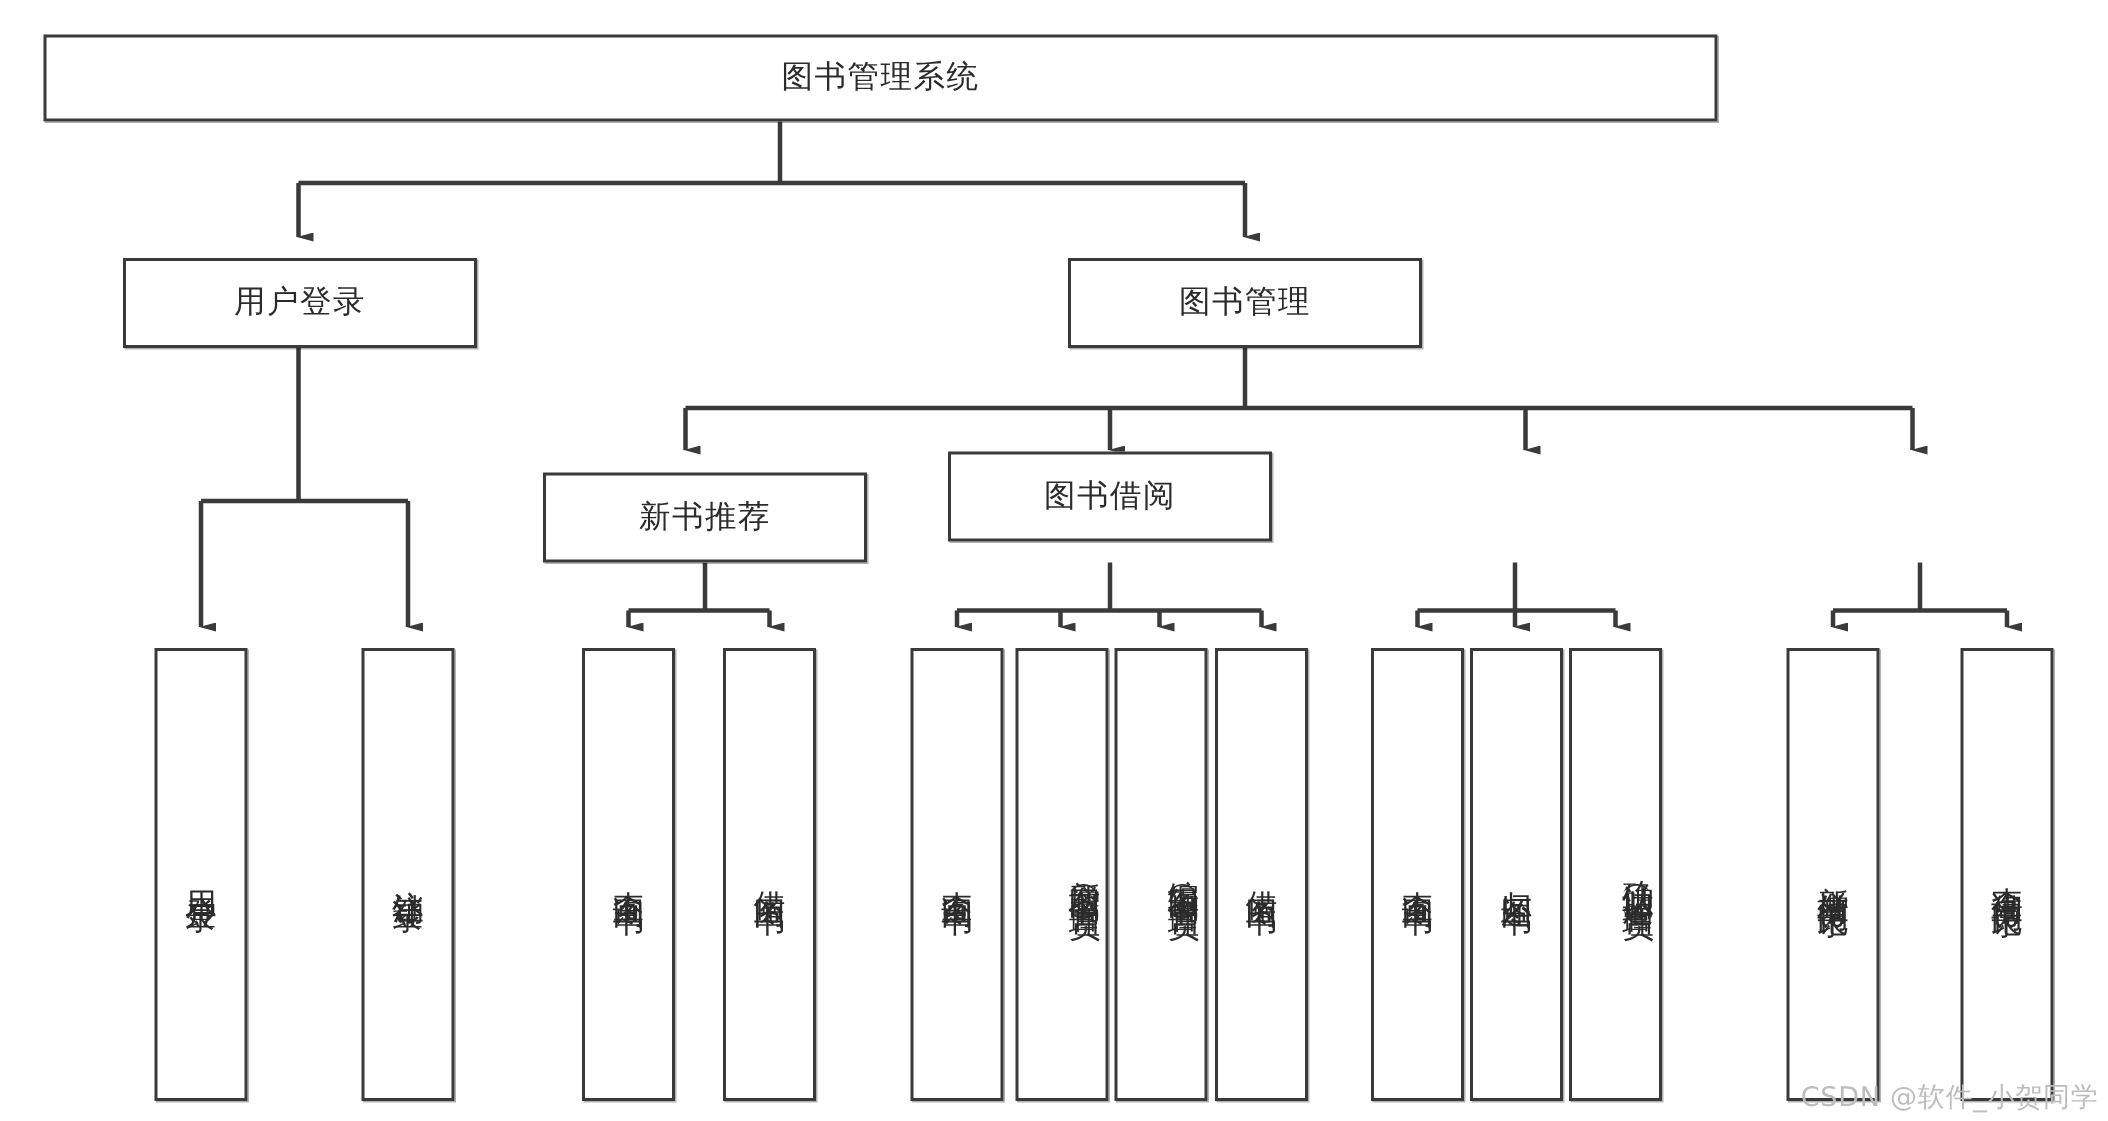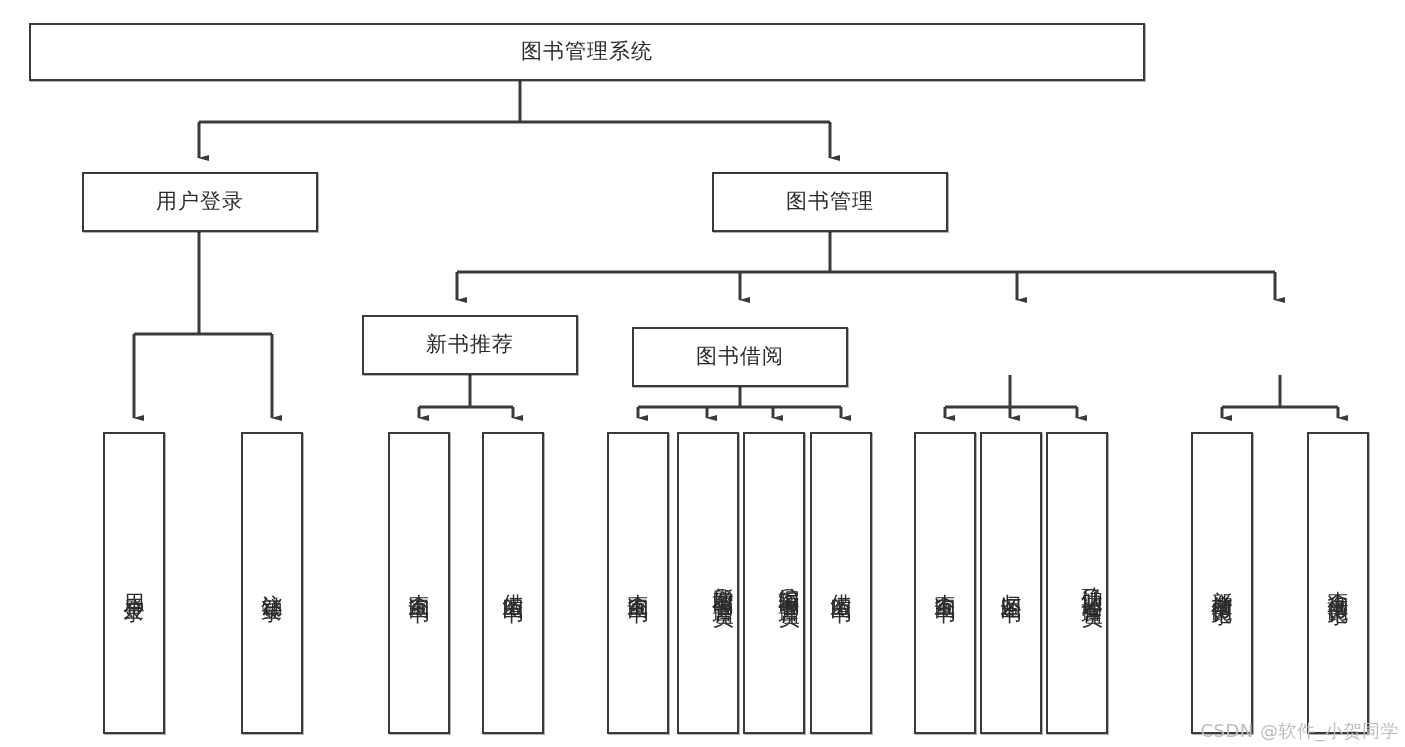--- a/index.html
+++ b/index.html
@@ -121,21 +121,21 @@
       <path d="M1338,407 L1338,418" marker-end="url(#ah)"></path>
     </g>
   </svg>
 
   <div class="node h" style="left:18px; top:23px; width:1116px; height:58px;margin-left:11px;">图书管理系统</div>
 
   <div class="node h" style="left:82px; top:172px; width:236px; height:60px;">用户登录</div>
   <div class="node h" style="left:362px; top:315px; width:216px; height:60px;">新书推荐</div>
 
   <div class="node h" style="left:712px; top:172px; width:236px; height:60px;">图书管理</div>
-  <div class="node h" style="left:632px; top:327px; width:216px; height:60px;">图书借阅</div>
+  <div class="node h" style="left:632px; top:301px; width:216px; height:60px;">图书借阅</div>
 
   <div class="node v midalign" style="left:103px; top:432px; width:62px; height:302px;">用户登录</div>
   <div class="node v midalign" style="left:241px; top:432px; width:62px; height:302px;">注销登录</div>
 
   <div class="node v midalign" style="left:388px; top:432px; width:62px; height:302px;">查询图书</div>
   <div class="node v midalign" style="left:482px; top:432px; width:62px; height:302px;">借阅图书</div>
 
   <div class="node v midalign" style="left:607px; top:432px; width:62px; height:302px;">查询图书</div>
   <div class="node v topalign" style="left:677px; top:432px; width:62px; height:302px;">新增图书（管理员）</div>
   <div class="node v topalign" style="left:743px; top:432px; width:62px; height:302px;">编辑图书（管理员）</div>

